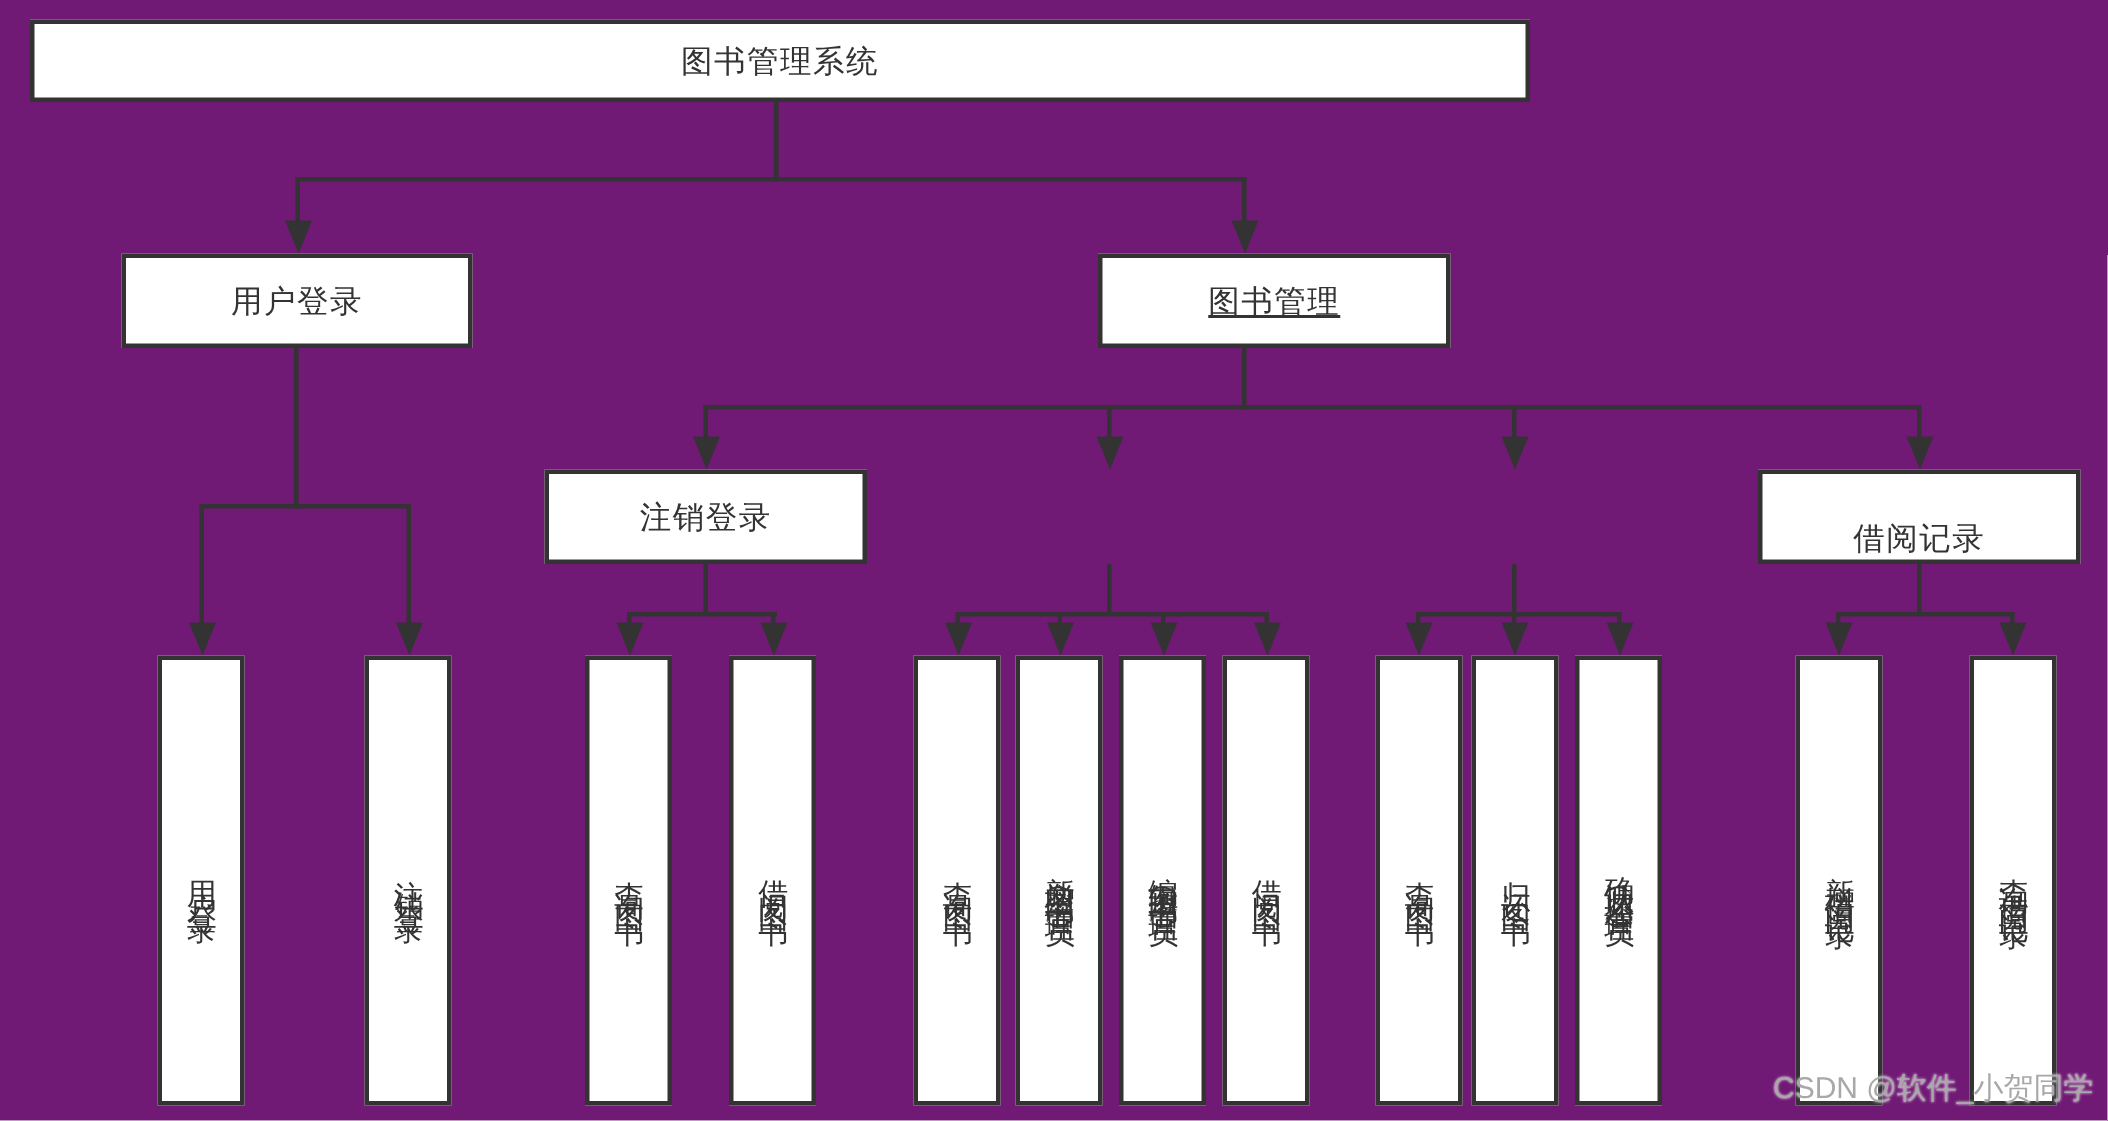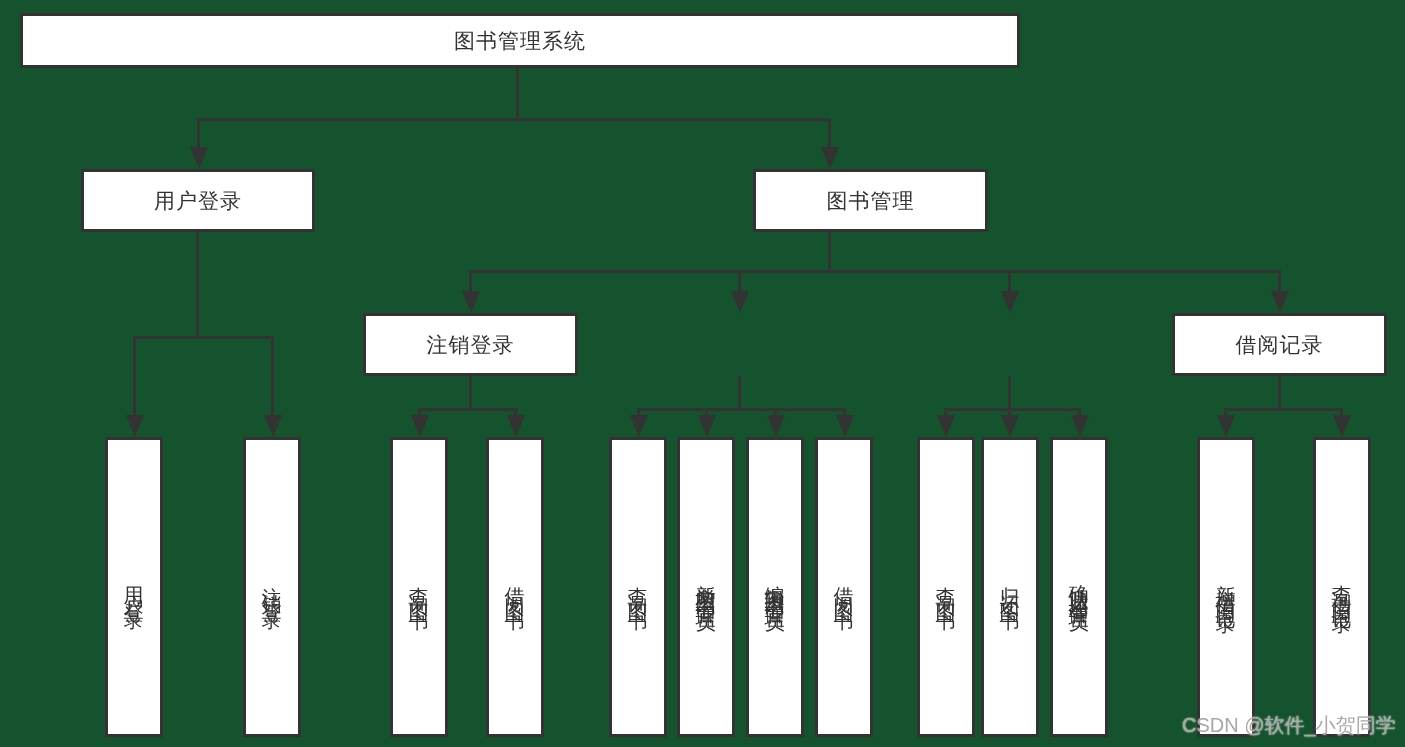--- a/index.html
+++ b/index.html
@@ -1,20 +1,20 @@
 <!DOCTYPE html>
 <html><head>
 <meta charset="utf-8">
 <style>
   html, body { margin: 0; padding: 0; background: #ffffff; }
   #canvas {
     position: relative;
     width: 1405px;
     height: 747px;
-    background: #14532d;
+    background: #701a75;
     overflow: hidden;
     font-family: "Liberation Sans", sans-serif;
     color: #333333;
   }
   .box {
     position: absolute;
     border: 3px solid #333333;
     background: #ffffff;
     display: flex;
     align-items: center;
@@ -83,21 +83,21 @@
   <div class="line" style="left:516px; top:68px; width:3px; height:53px;"></div>
   <div class="line" style="left:197px; top:118px; width:634px; height:3px;"></div>
   <div class="line" style="left:197px; top:118px; width:3px; height:38px;"></div>
   <div class="arrow" style="left:190px; top:147px;"></div>
   <div class="line" style="left:828px; top:118px; width:3px; height:38px;"></div>
   <div class="arrow" style="left:821px; top:147px;"></div>
 
   <div class="box" style="left:81px; top:169px; width:228px; height:57px;">
     <span>用户登录</span>
   </div>
-  <div class="box" style="left:753px; top:169px; width:229px; height:57px;">
+  <div class="box" style="left:732px; top:169px; width:229px; height:57px;text-decoration:underline;">
     <span>图书管理</span>
   </div>
 
   <div class="line" style="left:196px; top:232px; width:3px; height:107px;"></div>
   <div class="line" style="left:133px; top:336px; width:141px; height:3px;"></div>
   <div class="line" style="left:133px; top:336px; width:3px; height:88px;"></div>
   <div class="arrow" style="left:126px; top:415px;"></div>
   <div class="line" style="left:271px; top:336px; width:3px; height:88px;"></div>
   <div class="arrow" style="left:264px; top:415px;"></div>
 
@@ -108,21 +108,21 @@
   <div class="line" style="left:738px; top:270px; width:3px; height:28px;"></div>
   <div class="arrow" style="left:731px; top:291px;"></div>
   <div class="line" style="left:1008px; top:270px; width:3px; height:28px;"></div>
   <div class="arrow" style="left:1001px; top:291px;"></div>
   <div class="line" style="left:1278px; top:270px; width:3px; height:28px;"></div>
   <div class="arrow" style="left:1271px; top:291px;"></div>
 
   <div class="box" style="left:363px; top:313px; width:209px; height:57px;">
     <span>注销登录</span>
   </div>
-  <div class="box" style="left:1172px; top:313px; width:209px; height:57px;">
+  <div class="box" style="left:1172px; top:313px; width:209px; height:57px;align-items:flex-end;">
     <span>借阅记录</span>
   </div>
 
   <div class="line" style="left:469px; top:376px; width:3px; height:34px;"></div>
   <div class="line" style="left:418px; top:408px; width:100px; height:3px;"></div>
   <div class="line" style="left:418px; top:408px; width:3px; height:16px;"></div>
   <div class="arrow" style="left:411px; top:415px;"></div>
   <div class="line" style="left:514px; top:408px; width:3px; height:16px;"></div>
   <div class="arrow" style="left:507px; top:415px;"></div>
 

